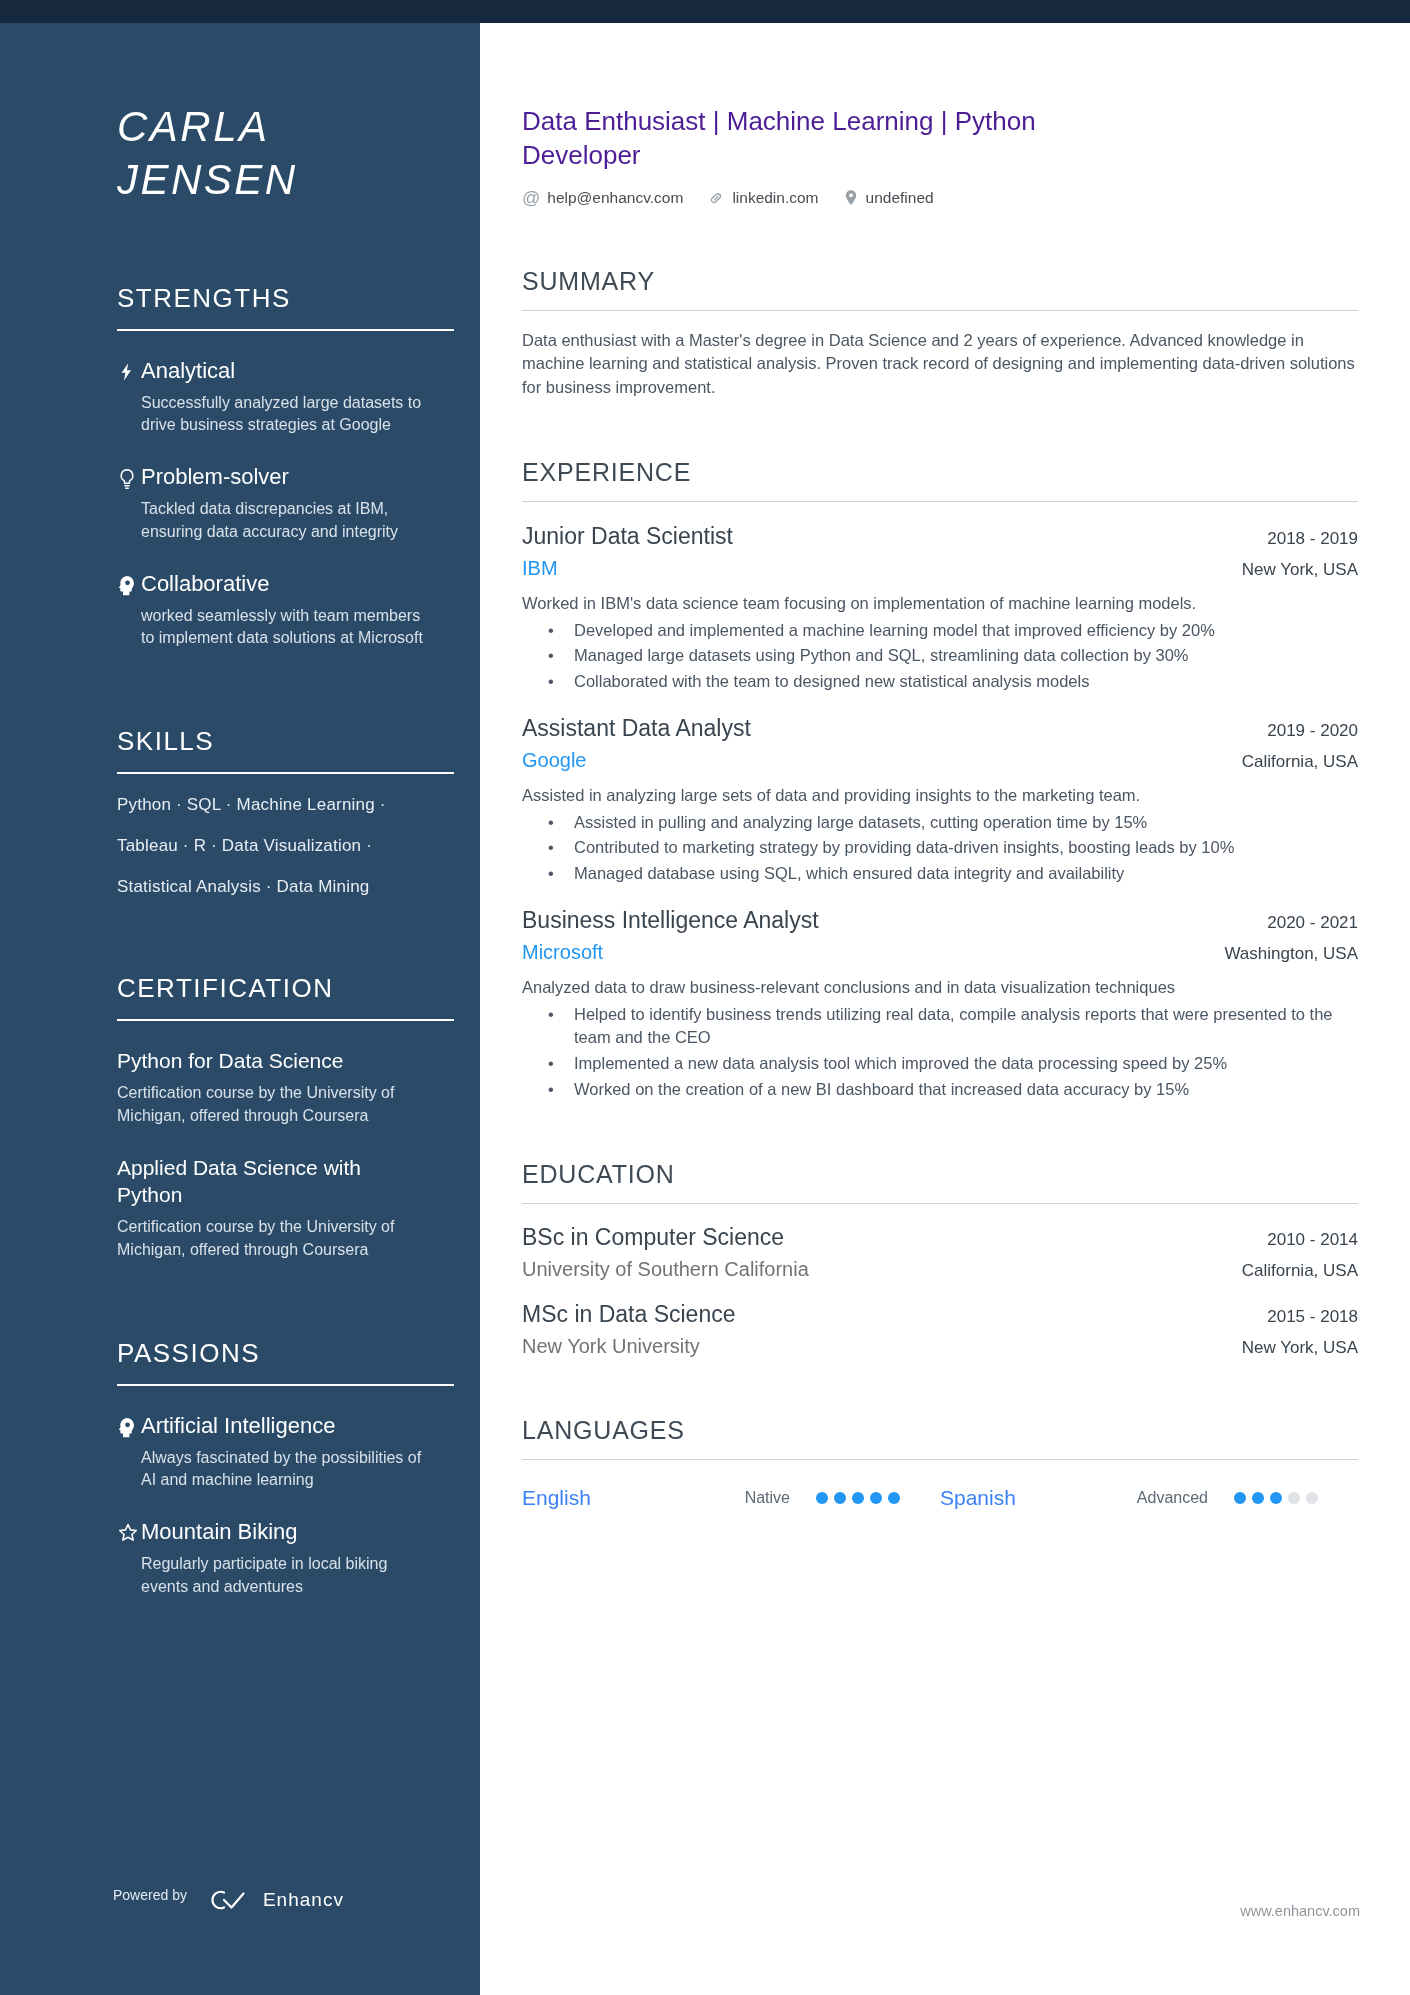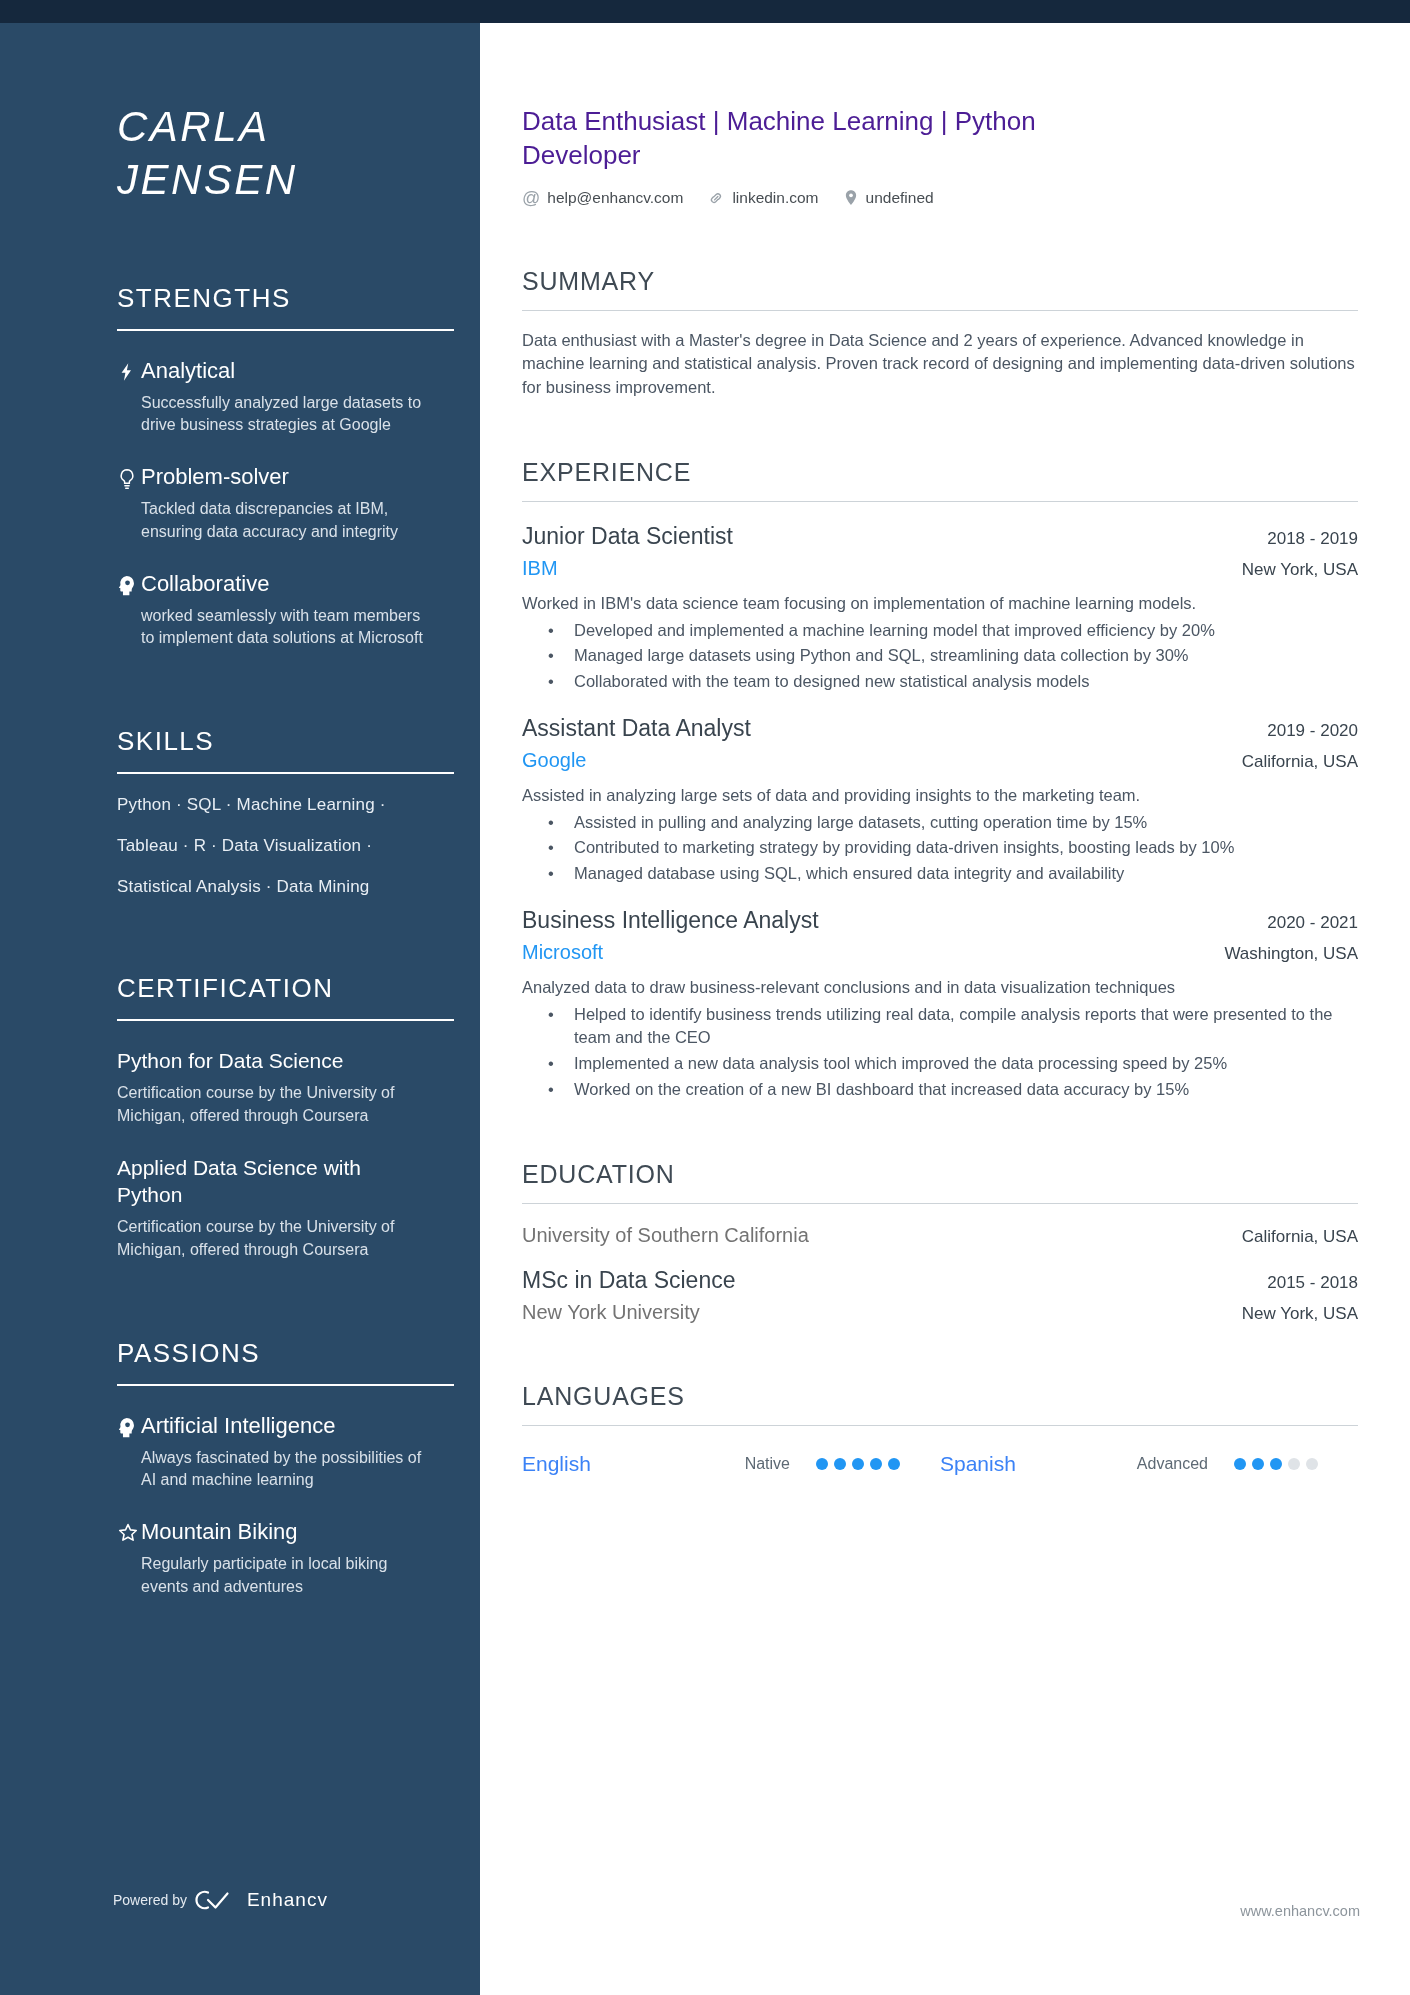--- a/index.html
+++ b/index.html
@@ -15,21 +15,21 @@
   .side-heading { font-size:26px; font-weight:400; letter-spacing:1.5px; color:#ffffff; }
   .side-hr { border:none; border-top:2px solid #ffffff; margin-top:15px; }
   .side-item { display:flex; margin-top:27px; }
   .side-item .icon-box { width:24px; flex:none; padding-top:3px; }
   .side-item-title { font-size:22px; font-weight:400; color:#ffffff; }
   .side-item-desc { font-size:16px; color:#d9e1e9; line-height:1.42; margin-top:8px; max-width:282px; }
   .skill-line { font-size:17px; color:#e8eef4; margin-top:21px; letter-spacing:0.2px; }
   .cert-item { margin-top:26px; }
   .cert-title { font-size:21px; font-weight:400; color:#ffffff; line-height:1.3; max-width:300px; }
   .cert-desc { font-size:16px; color:#d9e1e9; line-height:1.42; margin-top:8px; max-width:280px; }
-  .side-footer { position:absolute; left:113px; bottom:82px; display:flex; align-items:center; gap:4px; }
+  .side-footer { position:absolute; left:113px; bottom:82px; display:flex; gap:20px; }
   .powered-by { font-size:14px; color:#e4eaf0; }
   .brand-row { display:flex; align-items:center; gap:10px; }
   .brand-name { font-size:19px; color:#ffffff; letter-spacing:1px; }
 
   
   .main { flex:1; padding:82px 130px 0 42px; position:relative; }
   .job-title-line { font-size:26px; font-weight:400; color:#4c1d95; line-height:1.3; max-width:580px; }
   .contact-row { display:flex; align-items:center; gap:24px; margin-top:15px; }
   .contact-item { display:flex; align-items:center; gap:7px; font-size:15.5px; color:#474d52; }
   .contact-item .c-icon { color:#9aa2a9; display:flex; align-items:center; }
@@ -276,20 +276,24 @@
             <li>Worked on the creation of a new BI dashboard that increased data accuracy by 15%</li>
           </ul>
         </div>
       </section>
 
       <section class="main-section">
         <h2 class="main-heading">EDUCATION</h2>
         <hr class="main-hr">
 
         <div class="edu-item">
+          <div class="row-split">
+            <span class="degree">BSc in Computer Science</span>
+            <span class="jdates">2010 - 2014</span>
+          </div>
           <div class="row-split row2">
             <span class="school">University of Southern California</span>
             <span class="jlocation">California, USA</span>
           </div>
         </div>
 
         <div class="edu-item">
           <div class="row-split">
             <span class="degree">MSc in Data Science</span>
             <span class="jdates">2015 - 2018</span>

